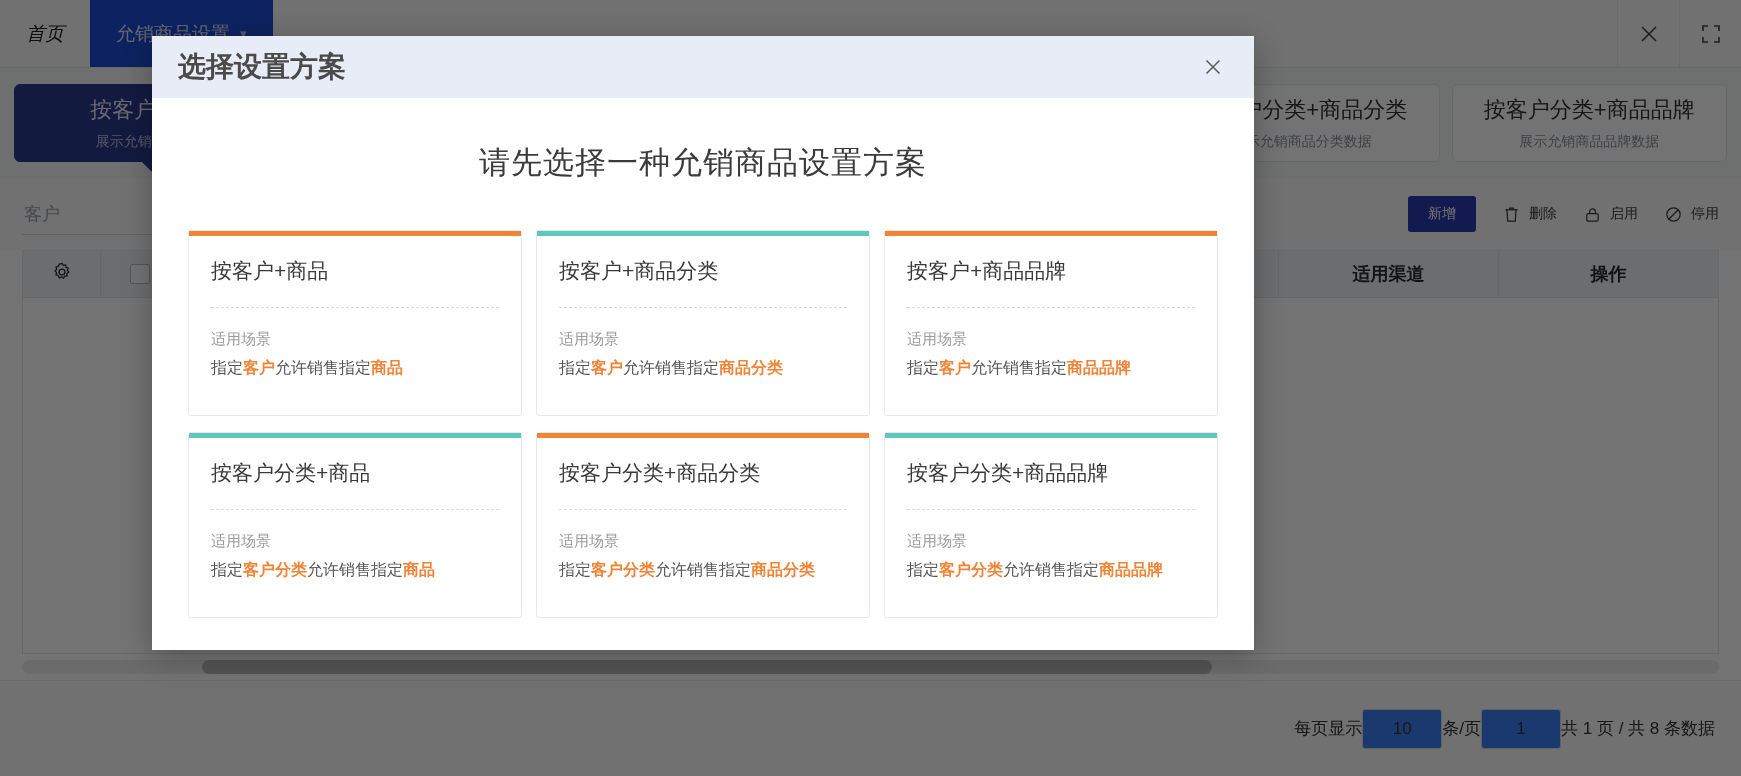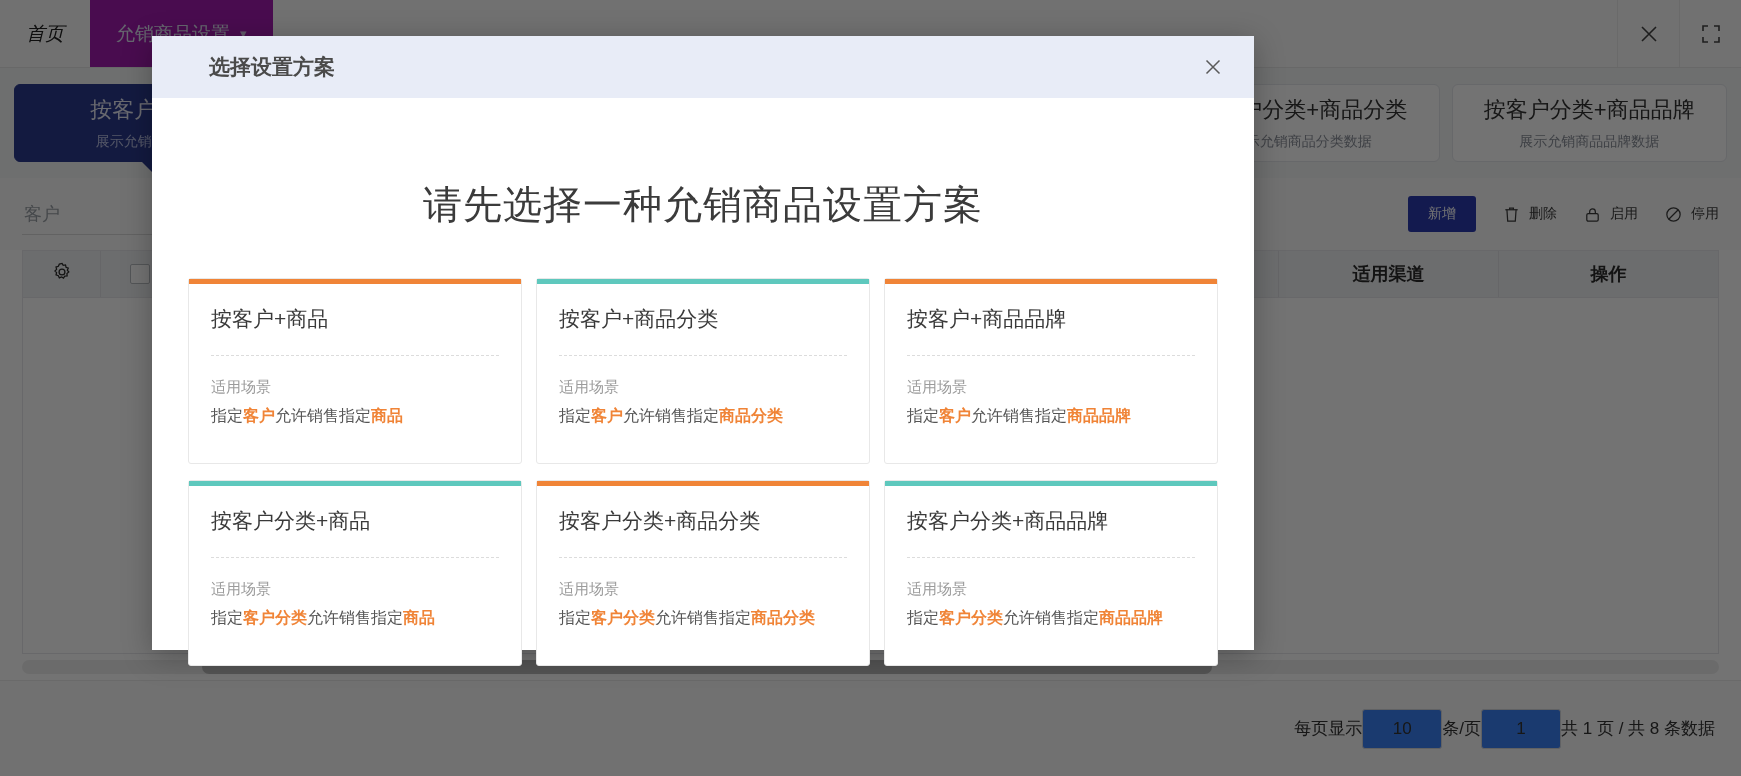--- a/index.html
+++ b/index.html
@@ -23,21 +23,21 @@
     border-bottom: 1px solid #e6e6e6;
     display: flex; align-items: stretch;
   }
   .tab {
     display: flex; align-items: center; justify-content: center;
     padding: 0 26px; font-size: 19px; color: #333;
     cursor: pointer; white-space: nowrap;
   }
   .tab.home { color: #222; font-style: italic; }
   .tab.active {
-    background: #a21caf; color: #dfe3f3;
+    background: #1d4ed8; color: #dfe3f3;
   }
   .tab .caret {
     margin-left: 10px; font-size: 13px; opacity: .85;
   }
   .tabbar-right {
     margin-left: auto; display: flex; align-items: stretch;
   }
   .tb-btn {
     width: 62px; display: flex; align-items: center; justify-content: center;
     color: #444; cursor: pointer;
@@ -163,31 +163,31 @@
     left: 152px; top: 36px; width: 1102px; height: 614px;
     background: #ffffff;
     box-shadow: 0 6px 28px rgba(0,0,0,.28);
   }
   .modal-head {
     height: 62px; background: #e8ecf7;
     display: flex; align-items: center;
     padding: 0 26px;
   }
   .modal-title {
-    font-size: 21px; font-weight: bold; color: #4a4a4a; margin-left: 31px;
+    font-size: 28px; font-weight: bold; color: #4a4a4a;
   }
   .modal-close {
     margin-left: auto; cursor: pointer; color: #666;
     width: 30px; height: 30px;
     display: flex; align-items: center; justify-content: center;
   }
   .modal-body { padding: 0 36px; }
   .modal-h1 {
-    text-align: center; font-size: 39px; color: #3b3b3b;
-    margin-top: 80px; margin-bottom: 46px;
+    text-align: center; font-size: 31px; color: #3b3b3b;
+    margin-top: 44px; margin-bottom: 46px;
     letter-spacing: 1px;
   }
   .card-grid {
     display: grid;
     grid-template-columns: repeat(3, 1fr);
     column-gap: 14px;
     row-gap: 16px;
   }
   .card {
     position: relative;

